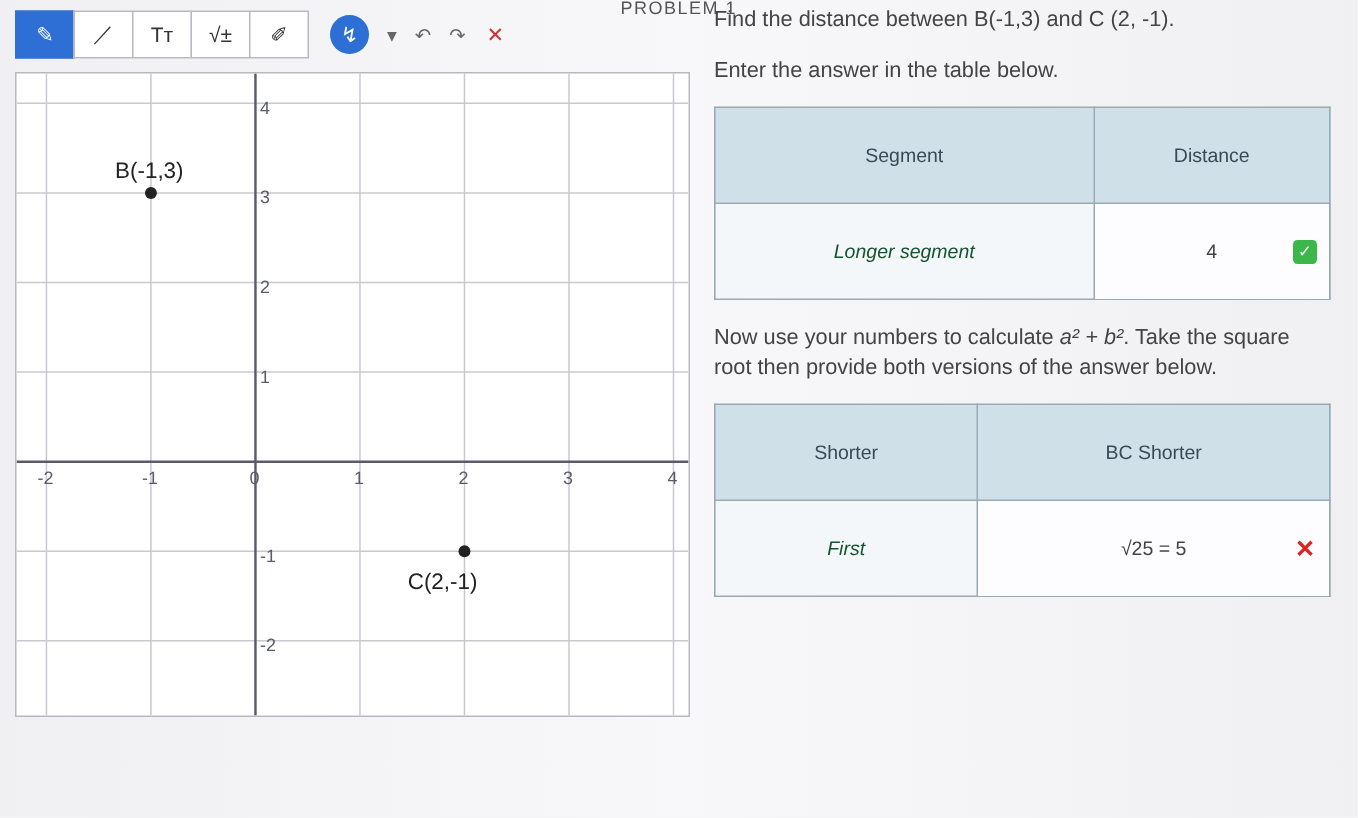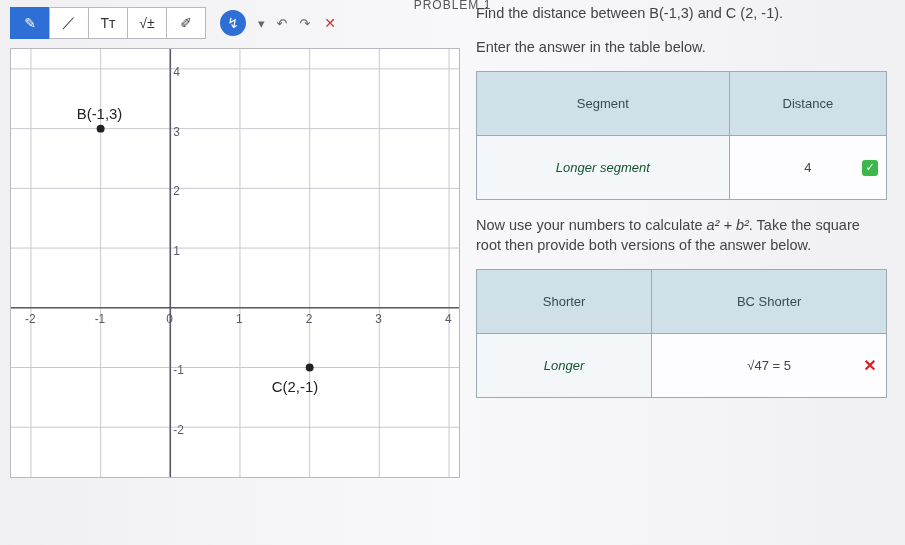--- a/index.html
+++ b/index.html
@@ -261,22 +261,22 @@
       <span>Now use your numbers to calculate </span><span class="formula">a² + b²</span><span>. Take the square root then provide both versions of the answer below.</span>
     </p>
 
     <table class="tbl">
       <tbody>
           <tr>
         <th>Shorter</th>
         <th>BC Shorter</th>
       </tr>
       <tr>
-        <td class="k">Longer</td>
+        <td class="k">First</td>
         <td class="dist-cell">
-          <span>√47 = 5</span>
+          <span>√25 = 5</span>
           <span class="mark bad">✕</span>
         </td>
       </tr>
     </tbody>
       </table>
   </div>
 </div>
 
 </body></html>

